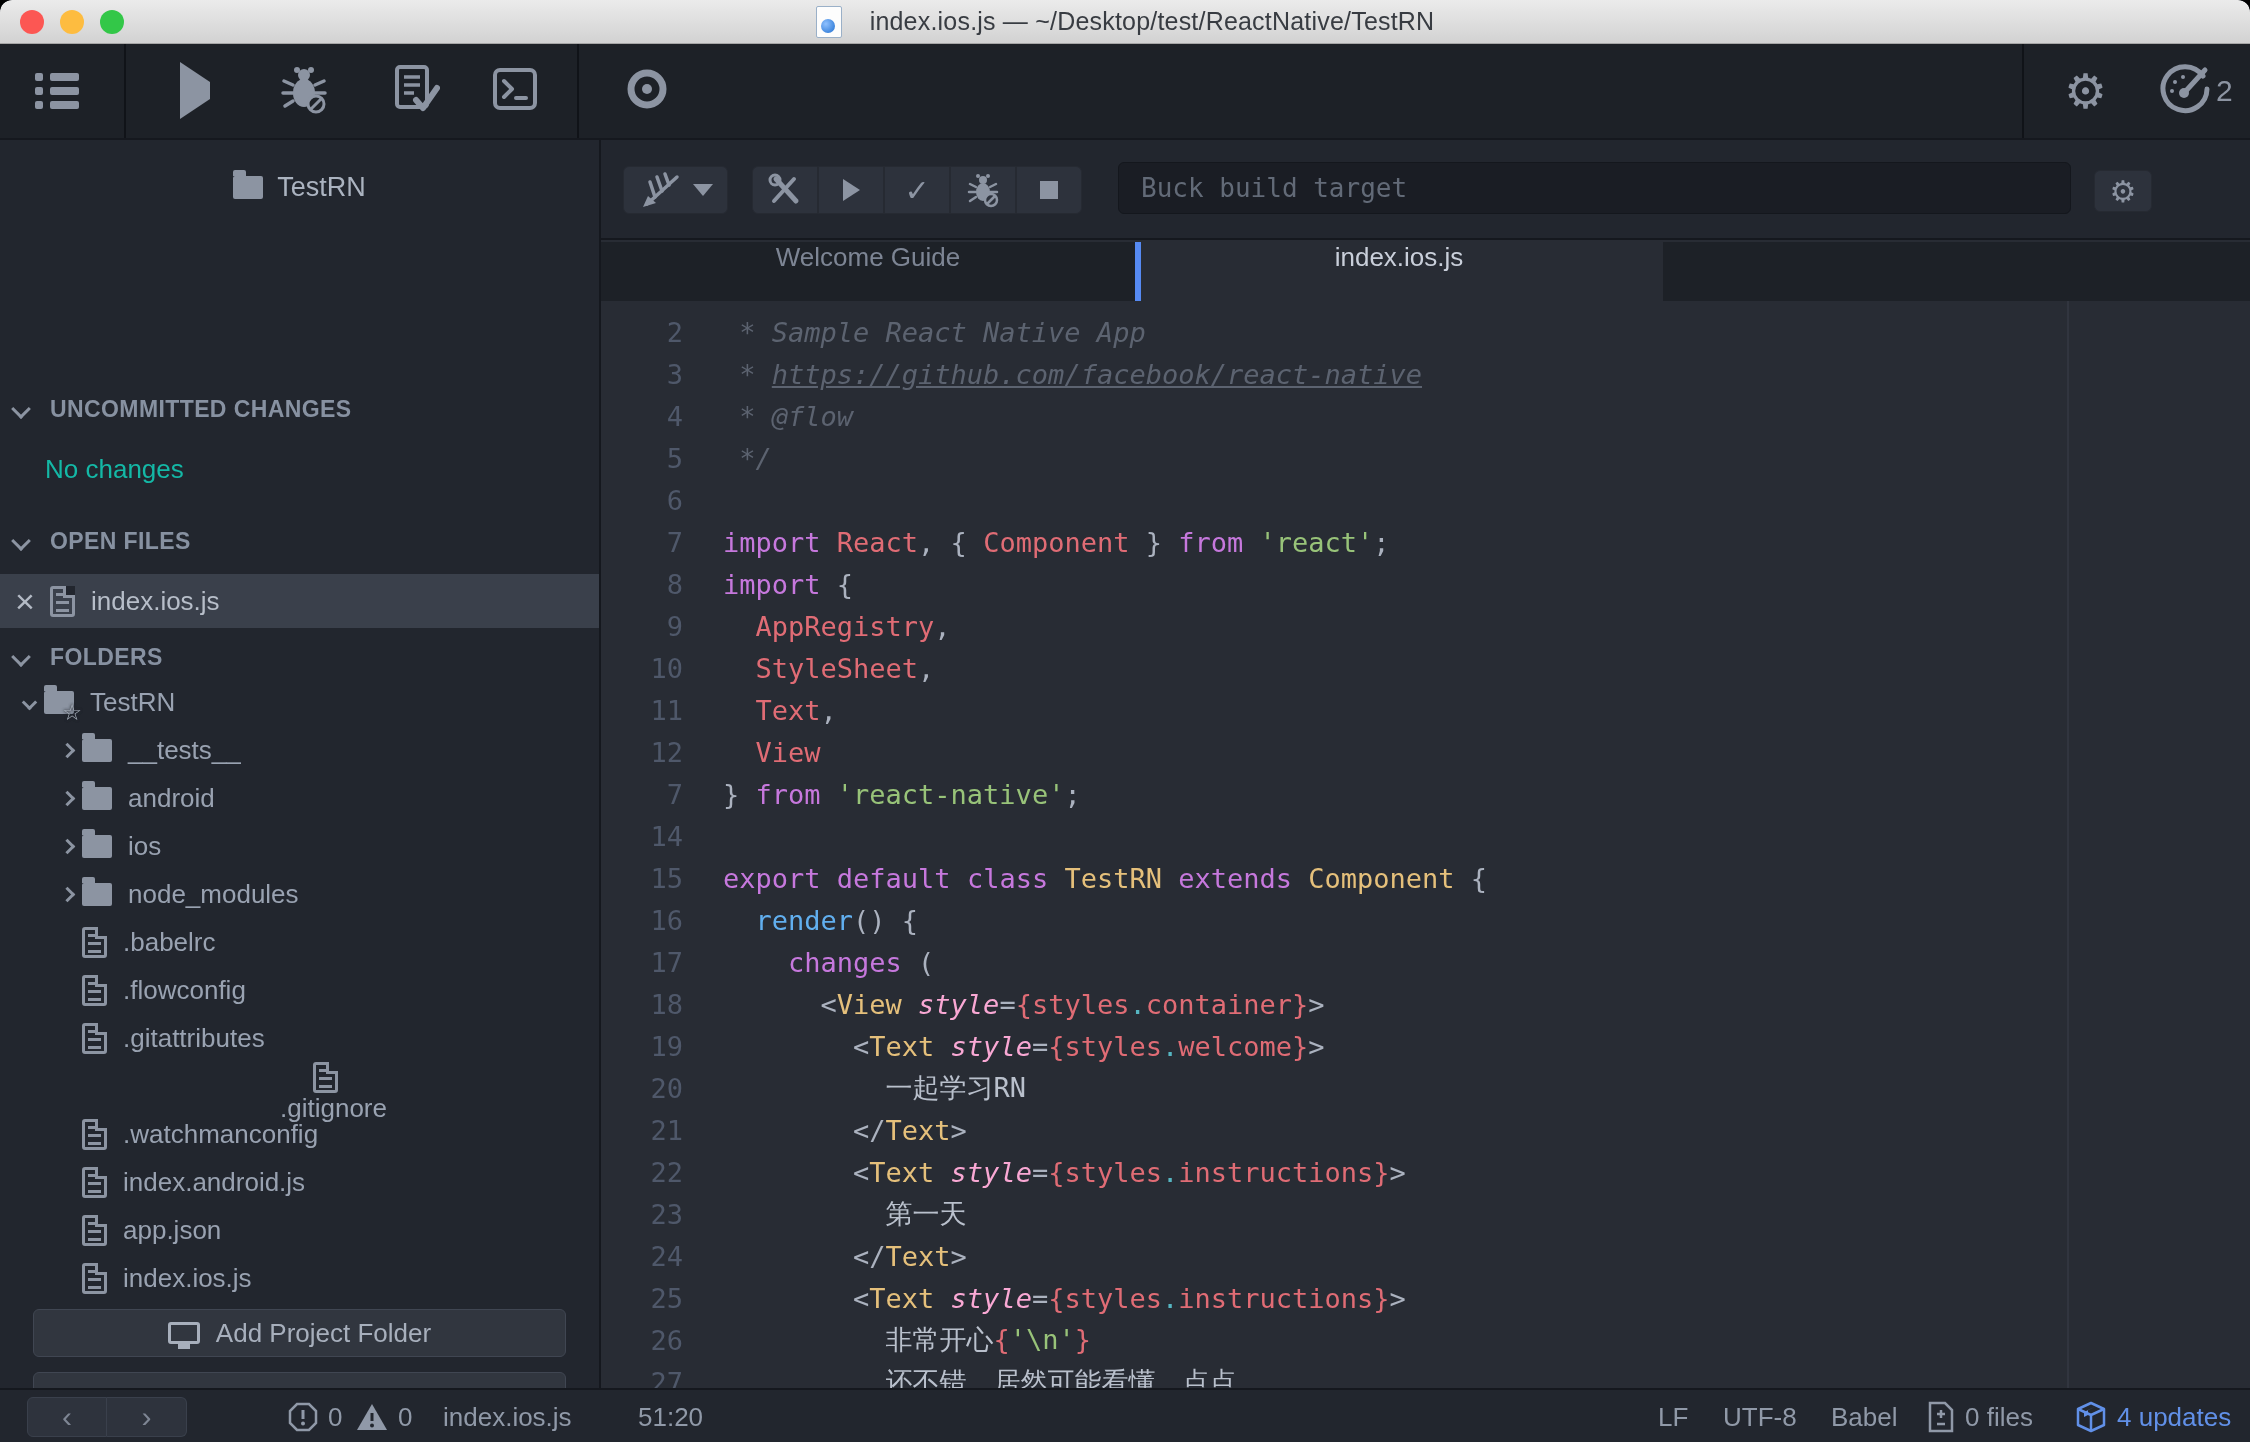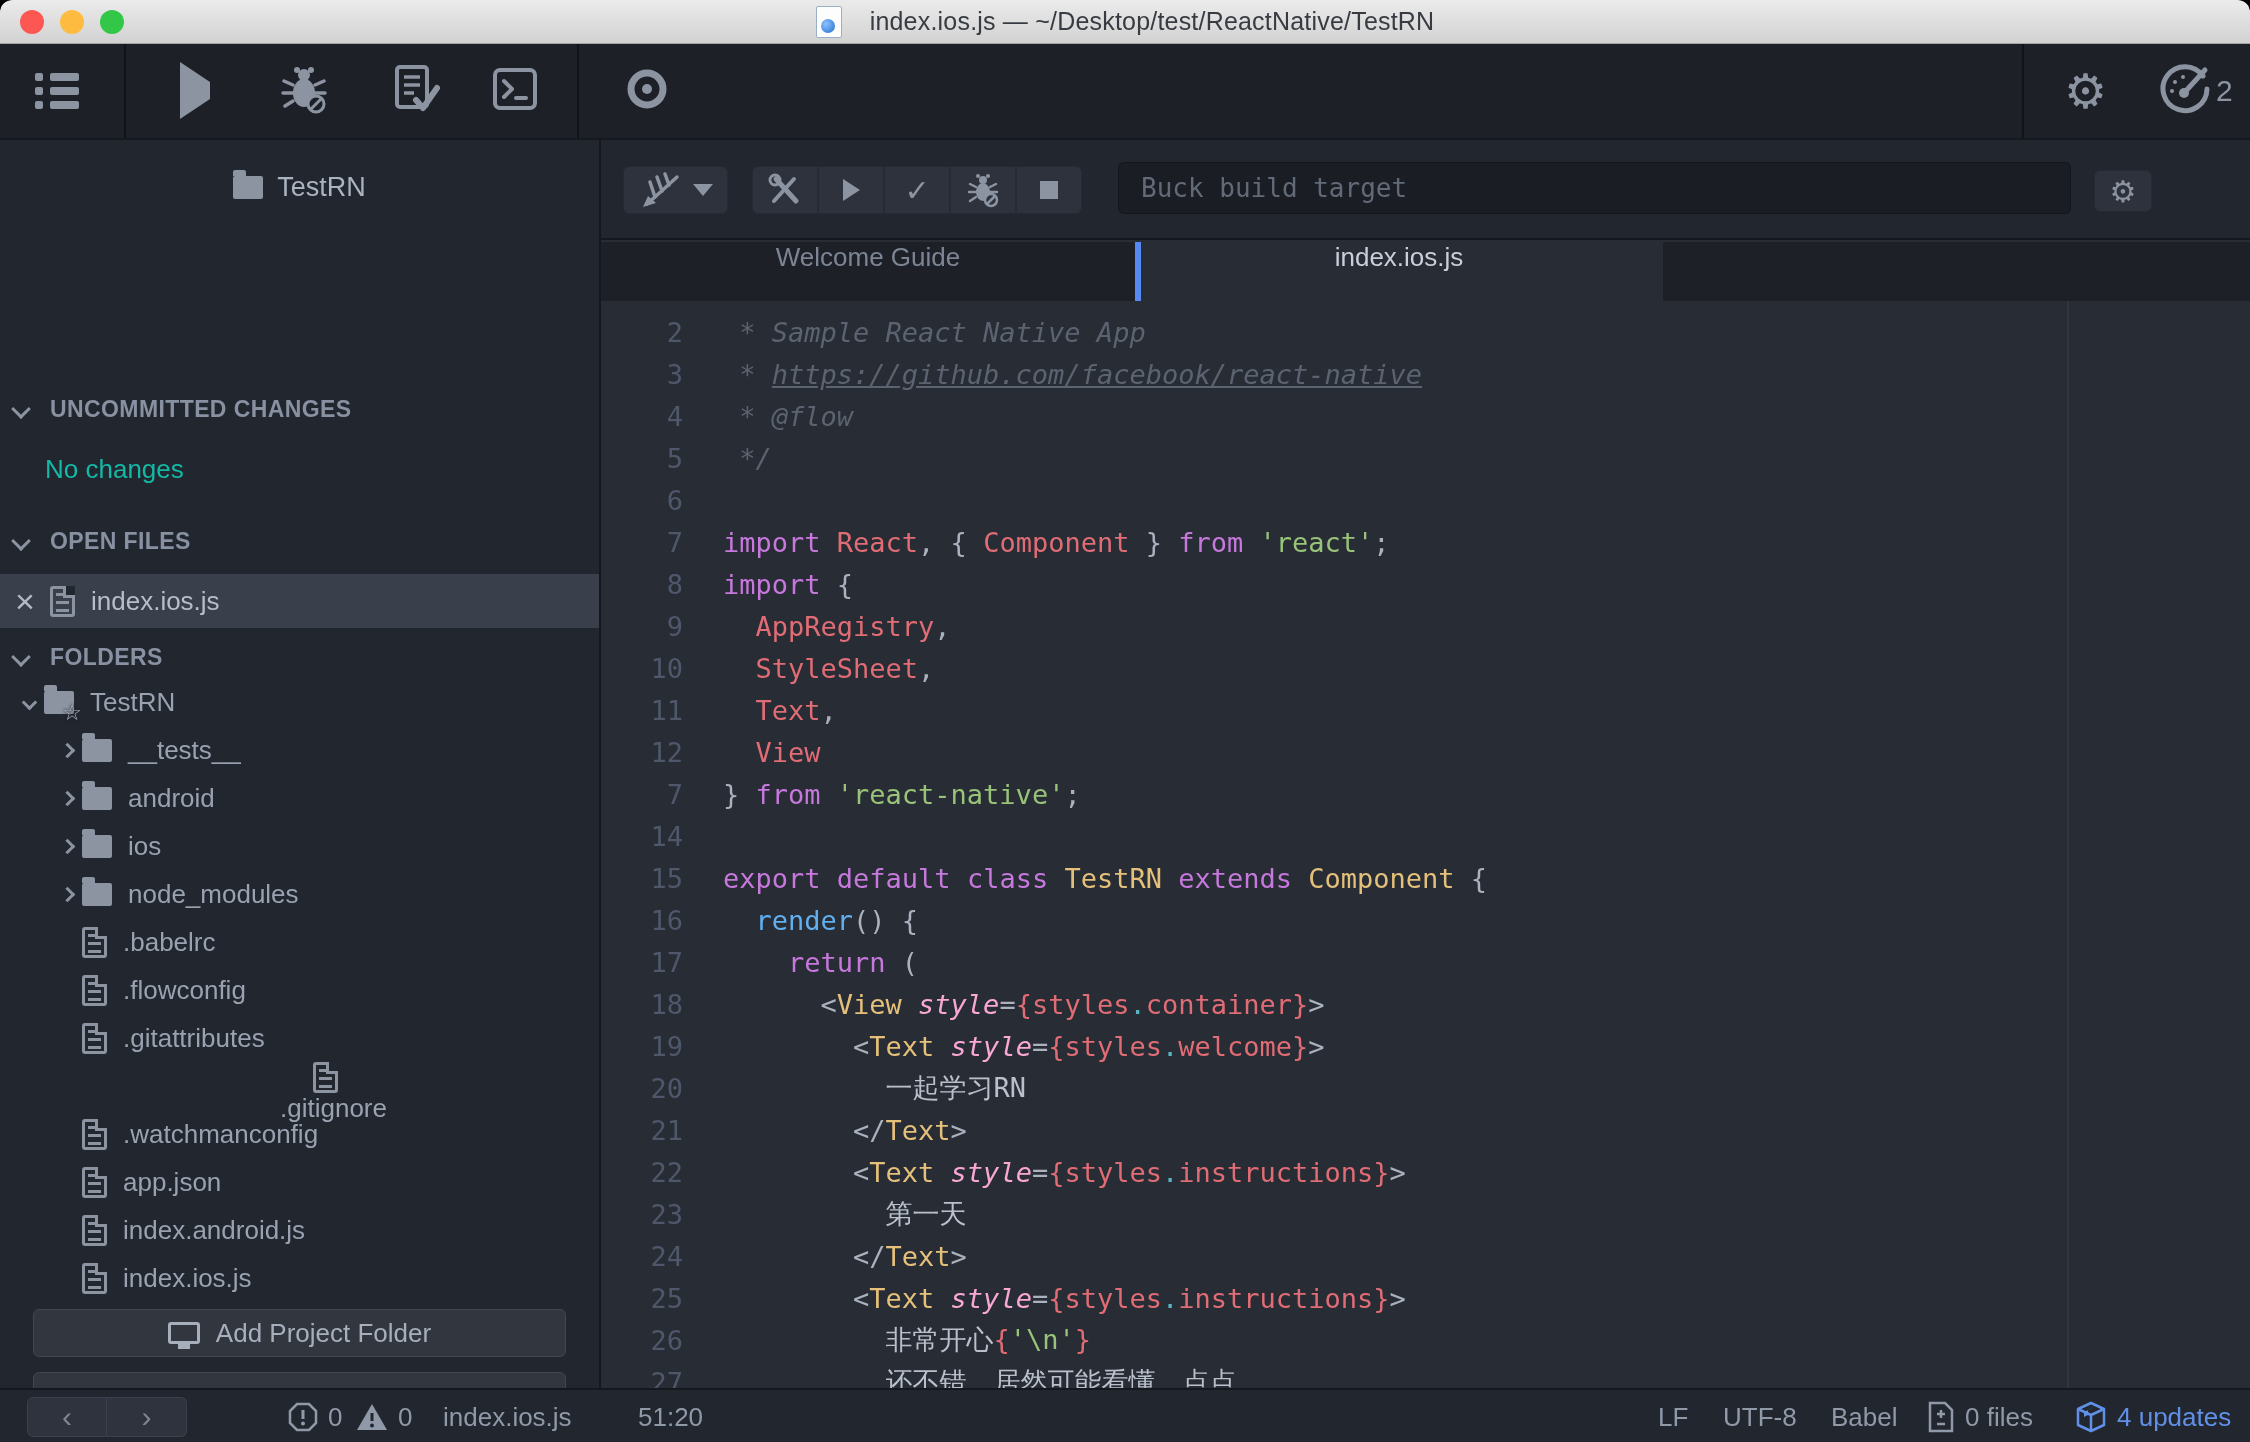--- a/index.html
+++ b/index.html
@@ -287,26 +287,26 @@
           <span class="lbl">.gitignore</span>
         </div>
         <div class="tree-row" style="padding-left: 52px;">
           <span class="chevbox"></span>
           <span class="icon-doc" style="margin-left: 0px;"></span>
           <span class="lbl">.watchmanconfig</span>
         </div>
         <div class="tree-row" style="padding-left: 52px;">
           <span class="chevbox"></span>
           <span class="icon-doc" style="margin-left: 0px;"></span>
+          <span class="lbl">index.android.js</span>
+        </div>
+        <div class="tree-row" style="padding-left: 52px;">
+          <span class="chevbox"></span>
+          <span class="icon-doc" style="margin-left: 0px;"></span>
           <span class="lbl">app.json</span>
-        </div>
-        <div class="tree-row" style="padding-left: 52px;">
-          <span class="chevbox"></span>
-          <span class="icon-doc" style="margin-left: 0px;"></span>
-          <span class="lbl">index.android.js</span>
         </div>
         <div class="tree-row" style="padding-left: 52px;">
           <span class="chevbox"></span>
           <span class="icon-doc" style="margin-left: 0px;"></span>
           <span class="lbl">index.ios.js</span>
         </div>
         <div class="tree-row" style="padding-left: 52px;">
           <span class="chevbox"></span>
           <span class="icon-doc" style="margin-left: 0px;"></span>
           <span class="lbl">package.json</span>
@@ -433,21 +433,21 @@
           <div class="code-row">
             <span class="ln">15</span>
             <span class="cd"><span class="tk-k">export</span><span class="tk-p"> </span><span class="tk-k">default</span><span class="tk-p"> </span><span class="tk-k">class</span><span class="tk-p"> </span><span class="tk-y">TestRN</span><span class="tk-p"> </span><span class="tk-k">extends</span><span class="tk-p"> </span><span class="tk-y">Component</span><span class="tk-p"> {</span></span>
           </div>
           <div class="code-row">
             <span class="ln">16</span>
             <span class="cd"><span class="tk-p">  </span><span class="tk-f">render</span><span class="tk-p">() {</span></span>
           </div>
           <div class="code-row">
             <span class="ln">17</span>
-            <span class="cd"><span class="tk-p">    </span><span class="tk-k">return</span><span class="tk-p"> (</span></span>
+            <span class="cd"><span class="tk-p">    </span><span class="tk-k">changes</span><span class="tk-p"> (</span></span>
           </div>
           <div class="code-row">
             <span class="ln">18</span>
             <span class="cd"><span class="tk-p">      &lt;</span><span class="tk-y">View</span><span class="tk-p"> </span><span class="tk-o">style</span><span class="tk-p">=</span><span class="tk-v">{styles</span><span class="tk-cy">.</span><span class="tk-v">container}</span><span class="tk-p">&gt;</span></span>
           </div>
           <div class="code-row">
             <span class="ln">19</span>
             <span class="cd"><span class="tk-p">        &lt;</span><span class="tk-y">Text</span><span class="tk-p"> </span><span class="tk-o">style</span><span class="tk-p">=</span><span class="tk-v">{styles</span><span class="tk-cy">.</span><span class="tk-v">welcome}</span><span class="tk-p">&gt;</span></span>
           </div>
           <div class="code-row">

